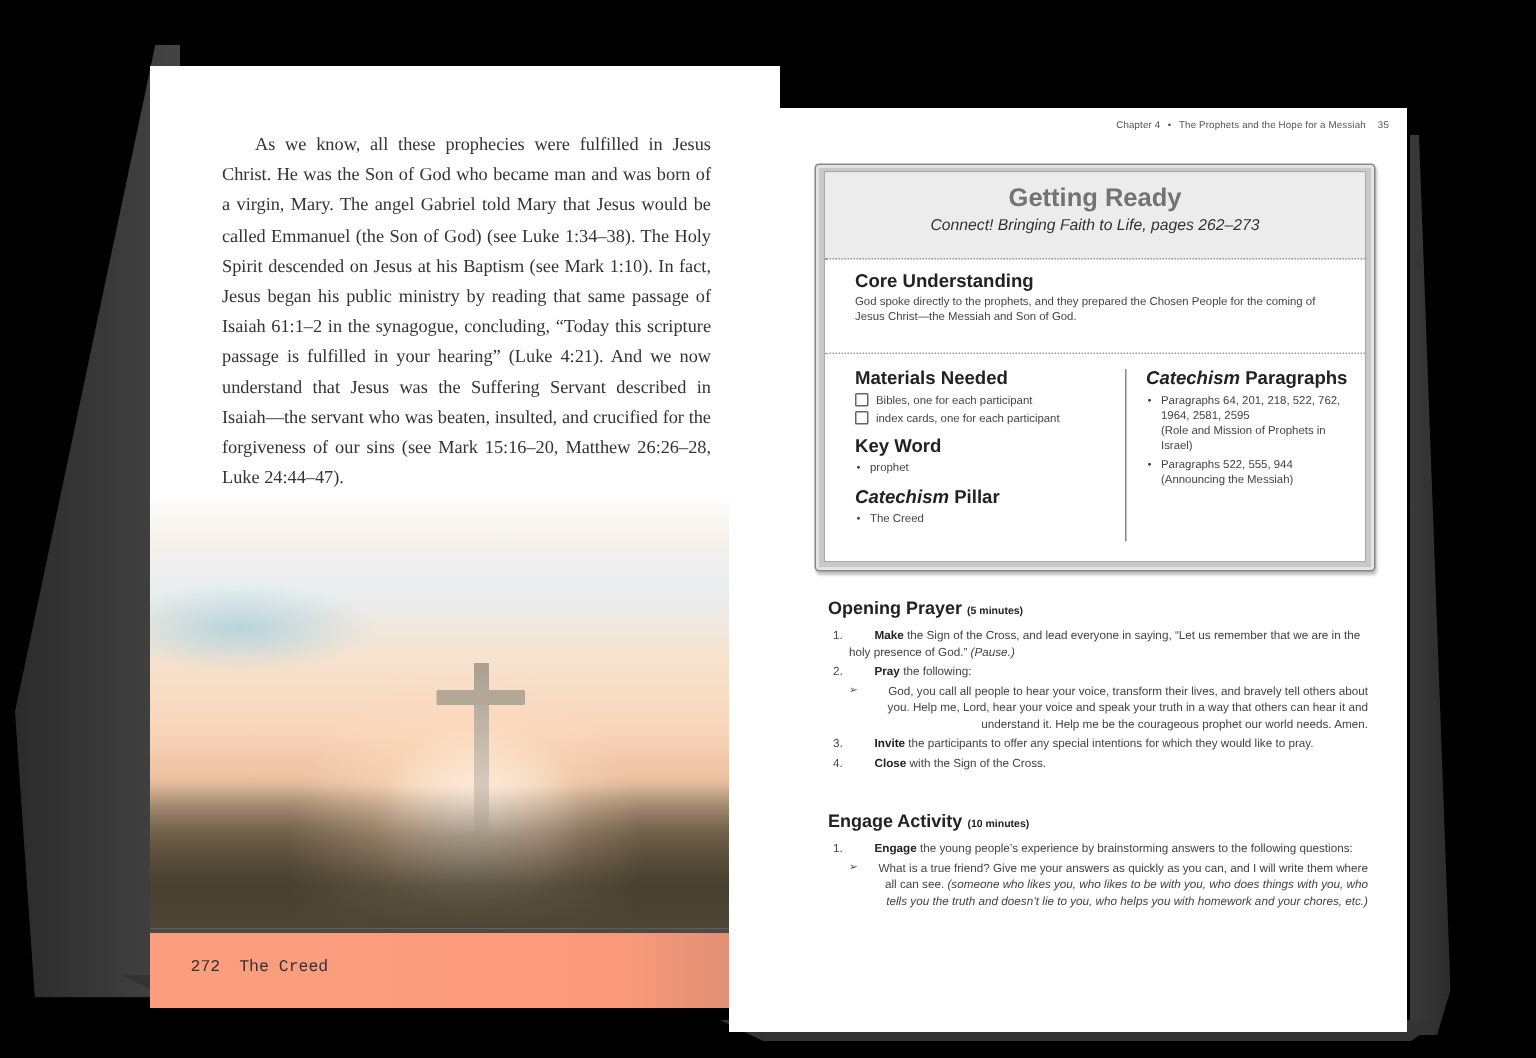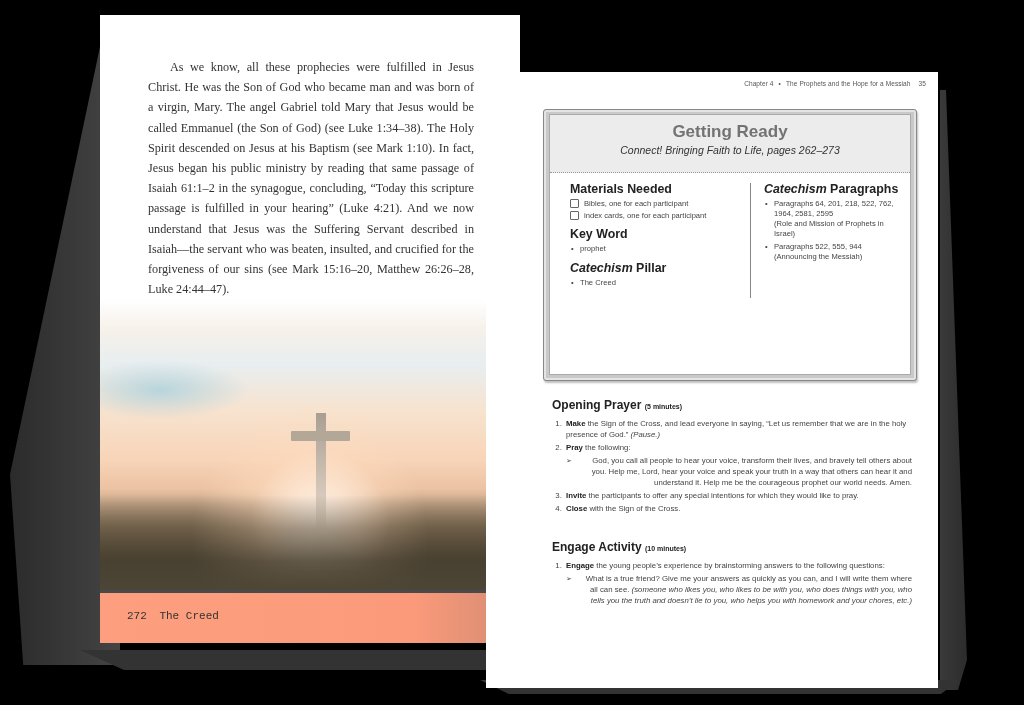--- a/index.html
+++ b/index.html
@@ -22,21 +22,21 @@
     background:linear-gradient(90deg,#3a3a3a,#2a2a2a);
     clip-path:polygon(0 0,20% 0,90% 95%,60% 100%,0 100%);
   }
   .stack-bottom-right {
     position:absolute; left:480px; top:680px; width:480px; height:14px;
     background:#333; clip-path:polygon(0 0,100% 0,96% 100%,6% 100%);
   }
 
   
   .page-left {
-    position:absolute; left:100px; top:15px; width:420px; height:628px;
+    position:absolute; left:100px; top:44px; width:420px; height:628px;
     background:#fff; overflow:hidden;
   }
   .left-text {
     position:absolute; left:48px; top:42px; width:326px;
     font-family:"Liberation Serif", serif; font-size:12.2px; line-height:20.2px; color:#333;
     text-align:justify;
   }
   .left-text p { margin:0; text-indent:22px; }
   .photo {
     position:absolute; left:0; top:285px; width:420px; height:290px;
@@ -110,21 +110,21 @@
   .chk-item { font-size:7.6px; color:#444; display:flex; align-items:center; margin-top:3px; }
   .chk { width:7px; height:7px; border:1px solid #666; margin-right:5px; border-radius:1px; }
   .bul { font-size:7.6px; color:#444; margin-top:3px; padding-left:10px; position:relative; line-height:10px; }
   .bul:before { content:"•"; position:absolute; left:1px; top:0; }
   .gap { height:7px; }
   .section { position:absolute; left:66px; width:360px; }
   .sec2-h { font-weight:bold; font-size:12px; color:#222; }
   .sec2-h .mins { font-size:7px; font-weight:bold; }
   ol.steps { margin:6px 0 0 0; padding:0 0 0 12px; font-size:7.8px; color:#444; line-height:11px; }
   ol.steps li { margin-bottom:2px; padding-left:2px; }
-  ol.steps b { color:#222; }
+  ol.steps b { color:#222;margin-left:17px; }
   .sub {
     padding-left:12px; position:relative; margin-top:2px;text-align:right;
   }
   .sub:before { content:"➢"; position:absolute; left:0; top:0; font-size:7px; }
   .it { font-style:italic; }
 </style>
 </head>
 <body>
 
 <div class="stack-left"></div>
@@ -155,20 +155,24 @@
 <div class="page-right">
   <div class="running-head">
     <span>Chapter 4</span><span class="bullet">•</span><span>The Prophets and the Hope for a Messiah</span><span class="pg">35</span>
   </div>
 
   <div class="box-outer">
     <div class="box-inner">
       <div class="box-head">
         <div class="box-title">Getting Ready</div>
         <div class="box-sub">Connect! Bringing Faith to Life, pages 262–273</div>
+      </div>
+      <div class="core">
+        <div class="sec-h">Core Understanding</div>
+        <div class="core-text">God spoke directly to the prophets, and they prepared the Chosen People for the coming of Jesus Christ—the Messiah and Son of God.</div>
       </div>
       <div class="cols">
         <div class="col-left">
           <div class="sec-h">Materials Needed</div>
           <div class="chk-item">
             <span class="chk"></span>
             <span>Bibles, one for each participant</span>
           </div>
           <div class="chk-item">
             <span class="chk"></span>

